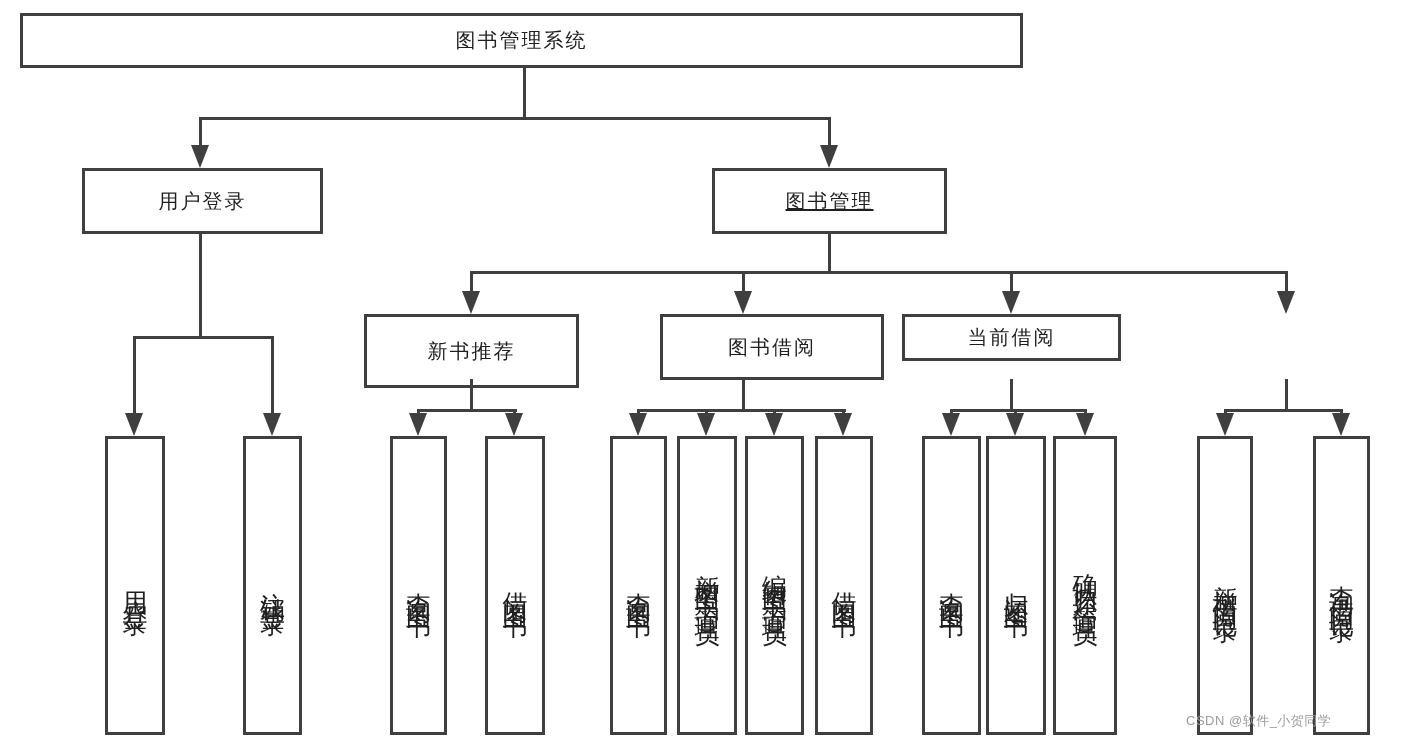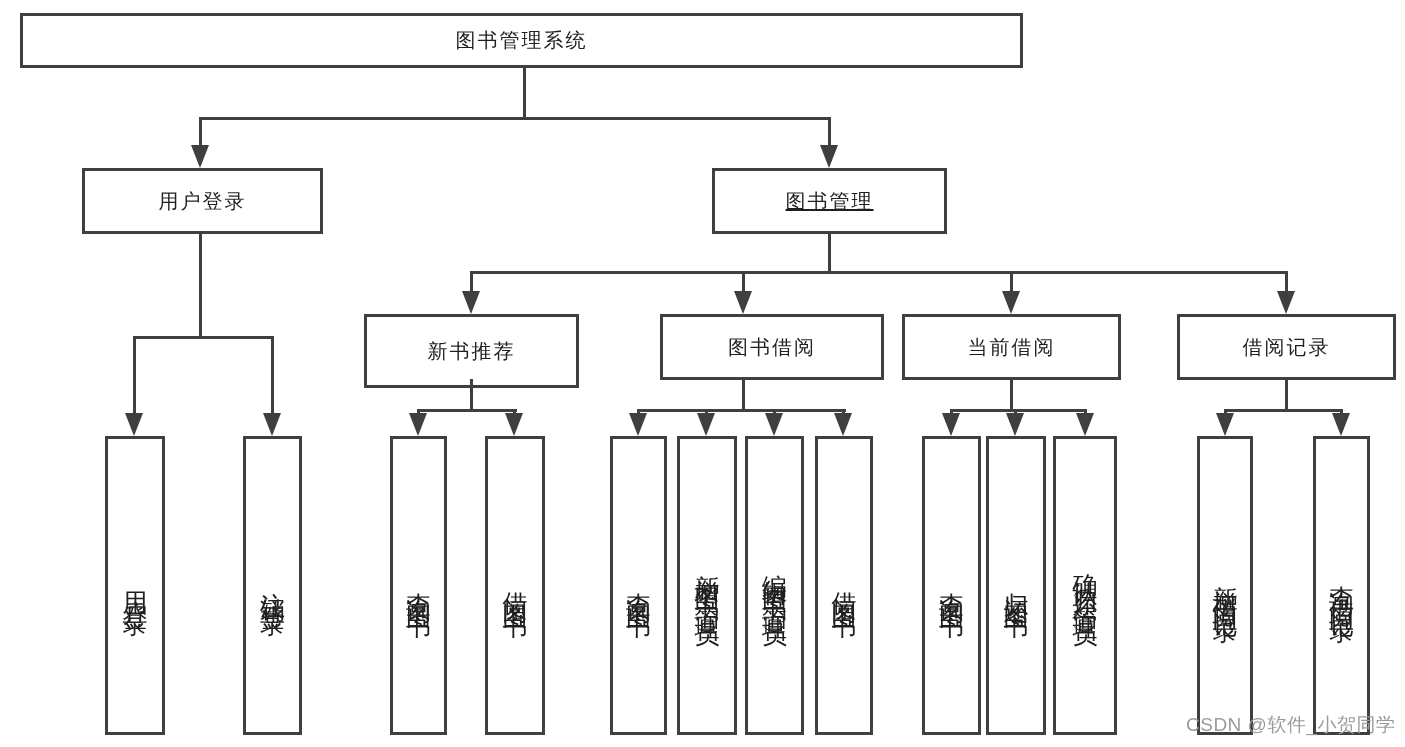--- a/index.html
+++ b/index.html
@@ -23,21 +23,21 @@
   }
   .hline{position:absolute;height:3px;background:var(--line,#3f3f3f);}
   .vline{position:absolute;width:3px;background:var(--line,#3f3f3f);}
   .arrow{
     position:absolute;width:0;height:0;
     border-left:9px solid transparent;border-right:9px solid transparent;
     border-top:23px solid var(--line,#3f3f3f);
   }
   .watermark{
     position:absolute;left:1186px;top:712px;z-index:10;
-    font-size:19px;letter-spacing:0.5px;color:var(--wm,#9e9a9a);
+    font-size:13px;letter-spacing:0.5px;color:var(--wm,#9e9a9a);
     white-space:nowrap;
     text-align:right;
   }
 </style>
 </head>
 <body>
 
 <div id="stage" style="--line: #3f3f3f; --text: #1f1f1f; --bg: #ffffff; --wm: #9e9a9a;">
 
   <div class="box" style="left:20px;top:13px;width:1003px;height:55px;">
@@ -53,27 +53,24 @@
   </div>
 
   <div class="box" style="left:364px;top:314px;width:215px;height:74px;">
     <span>新书推荐</span>
   </div>
 
   <div class="box" style="left:632px;top:314px;width:224px;height:66px;margin-left:28px;">
     <span>图书借阅</span>
   </div>
 
-  <div class="box" style="left:902px;top:314px;width:219px;height:66px;">
+  <div class="box" style="left:902px;top:314px;width:219px;height:47px;">
     <span>当前借阅</span>
   </div>
 
-  <div class="box" style="left:1177px;top:314px;width:219px;height:66px;">
-    <span>借阅记录</span>
-  </div>
 
   <div class="box vbox" style="left:105px;top:436px;width:60px;height:299px;">
     <span>用户登录</span>
   </div>
 
   <div class="box vbox" style="left:243px;top:436px;width:59px;height:299px;">
     <span>注销登录</span>
   </div>
 
   <div class="box vbox" style="left:390px;top:436px;width:57px;height:299px;">

